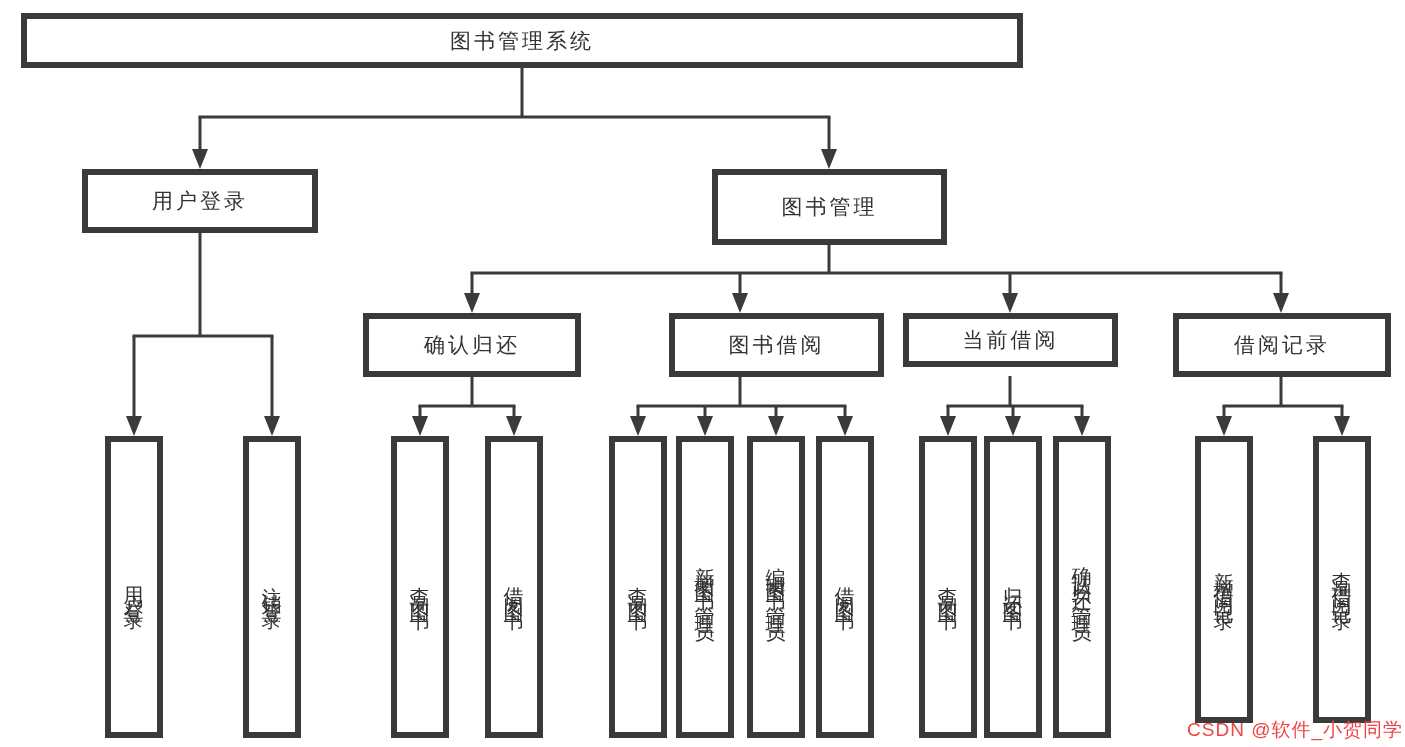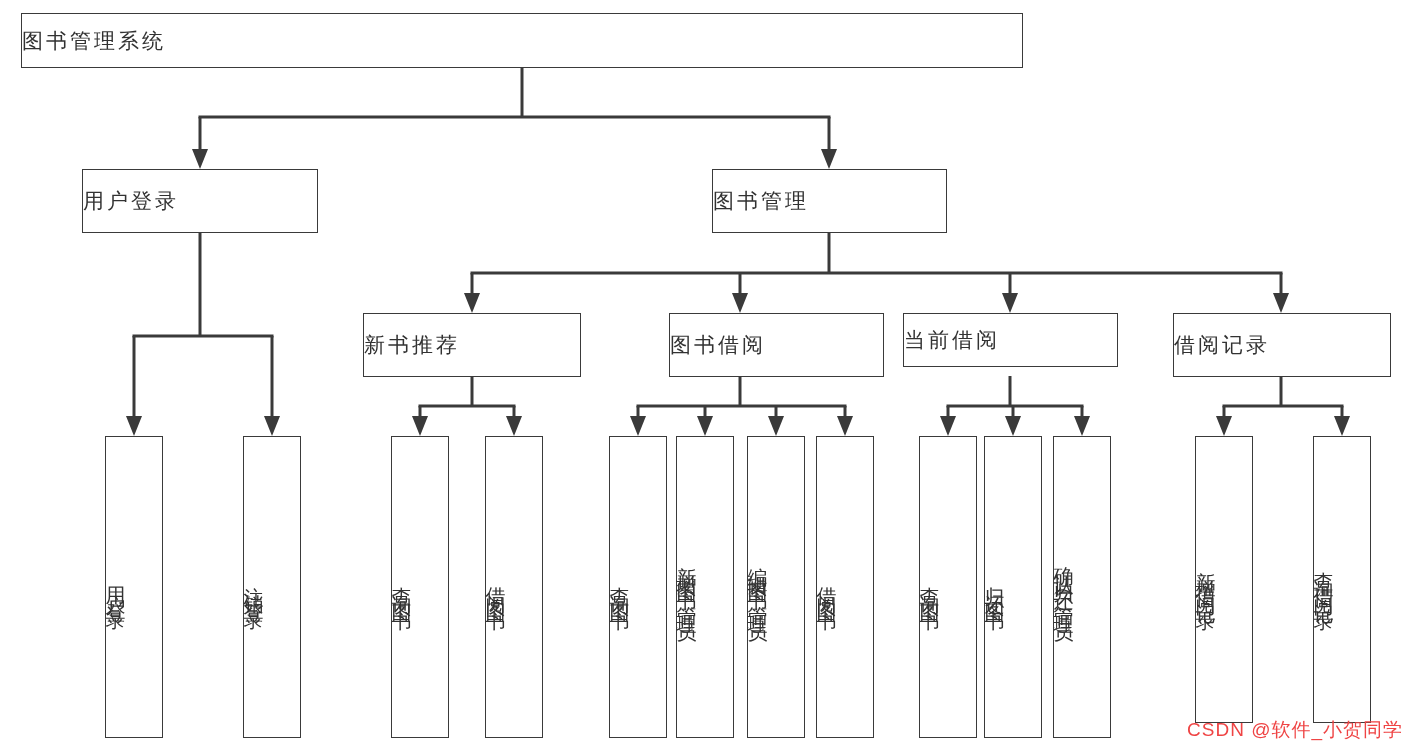--- a/index.html
+++ b/index.html
@@ -18,24 +18,24 @@
   #connector-layer {
     position: absolute;
     left: 0;
     top: 0;
     z-index: 1;
   }
   .node {
     position: absolute;
     box-sizing: border-box;
     background: #ffffff;
-    border: 1px solid #d946ef;
+    border: 6px solid #d946ef;
     display: flex;
     align-items: center;
-    justify-content: flex-start;
+    justify-content: center;
     z-index: 2;
     color: #323232;
   }
   .node.horizontal .node-label {
     font-size: 21px;
     letter-spacing: 3px;
     white-space: nowrap;
   }
   .node.vertical .node-label {
     writing-mode: vertical-rl;
@@ -112,25 +112,25 @@
       <line x1="1342" y1="406" x2="1342" y2="418" stroke="#3a3a3a" stroke-width="3"></line>
       <polygon points="1334,416 1350,416 1342,436" fill="#3a3a3a"></polygon>
     </svg>
   <div id="nodes">
       <div class="node horizontal" style="left: 21px; top: 13px; width: 1002px; height: 55px; border-color: rgb(58, 58, 58); background: rgb(255, 255, 255);">
         <span class="node-label">图书管理系统</span>
       </div>
       <div class="node horizontal" style="left: 82px; top: 169px; width: 236px; height: 64px; border-color: rgb(58, 58, 58); background: rgb(255, 255, 255);">
         <span class="node-label">用户登录</span>
       </div>
-      <div class="node horizontal" style="left: 712px; top: 169px; width: 235px; height: 64px; border-color: rgb(58, 58, 58); background: rgb(255, 255, 255);">
+      <div class="node horizontal" style="left: 712px; top: 169px; width: 235px; height: 76px; border-color: rgb(58, 58, 58); background: rgb(255, 255, 255);">
         <span class="node-label">图书管理</span>
       </div>
       <div class="node horizontal" style="left: 363px; top: 313px; width: 218px; height: 64px; border-color: rgb(58, 58, 58); background: rgb(255, 255, 255);">
-        <span class="node-label">新书推荐</span>
+        <span class="node-label">确认归还</span>
       </div>
       <div class="node horizontal" style="left: 633px; top: 313px; width: 215px; height: 64px; border-color: rgb(58, 58, 58); background: rgb(255, 255, 255); margin-left: 36px;">
         <span class="node-label">图书借阅</span>
       </div>
       <div class="node horizontal" style="left: 903px; top: 313px; width: 215px; height: 54px; border-color: rgb(58, 58, 58); background: rgb(255, 255, 255);">
         <span class="node-label">当前借阅</span>
       </div>
       <div class="node horizontal" style="left: 1173px; top: 313px; width: 218px; height: 64px; border-color: rgb(58, 58, 58); background: rgb(255, 255, 255);">
         <span class="node-label">借阅记录</span>
       </div>

